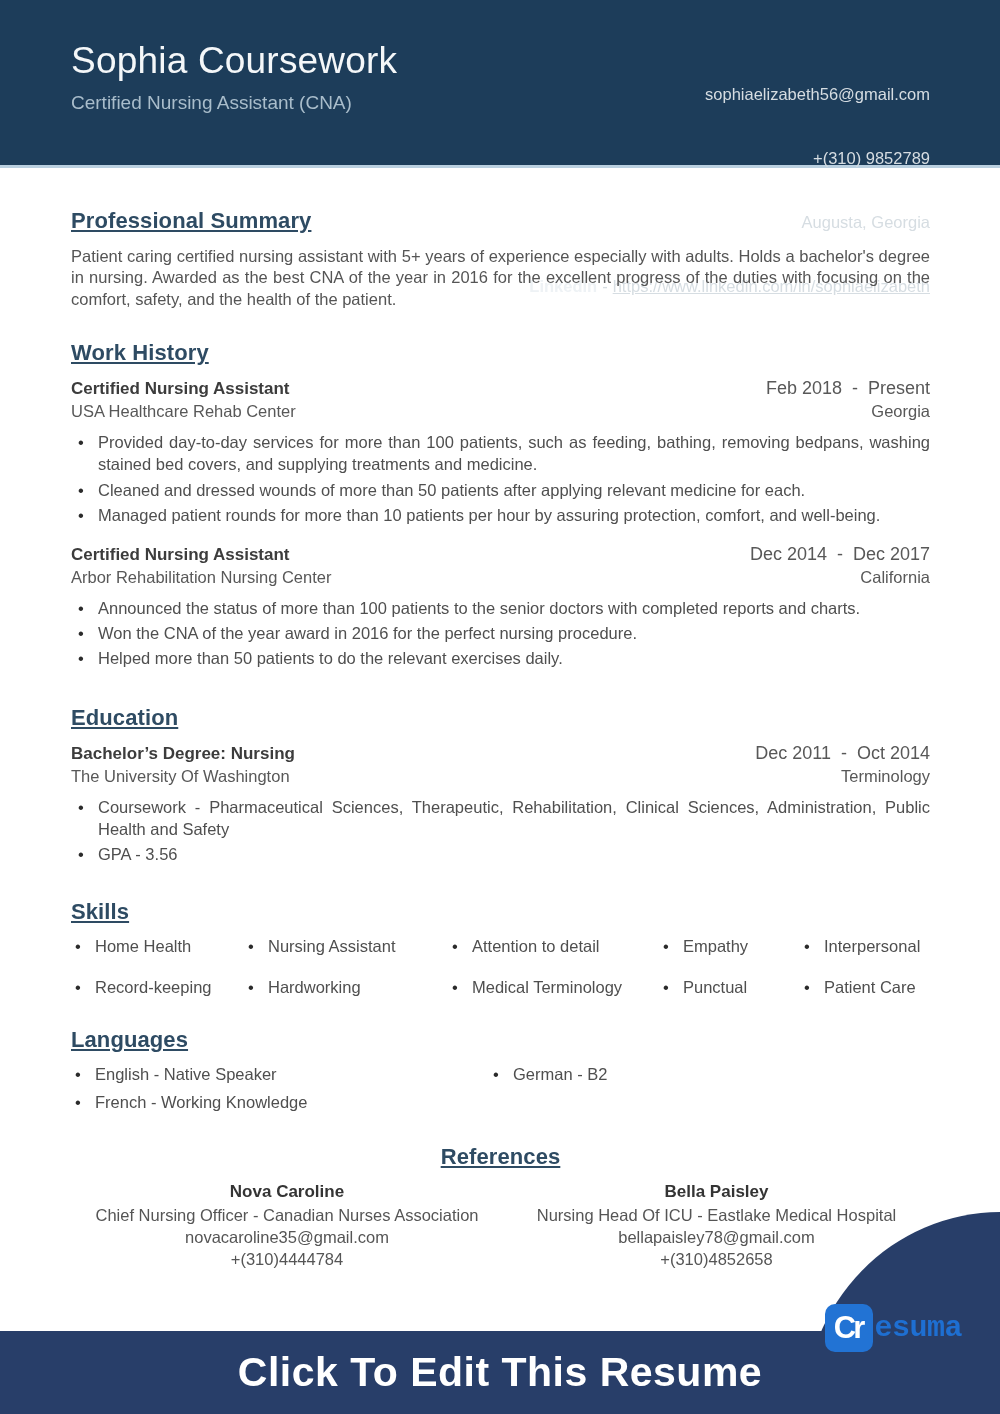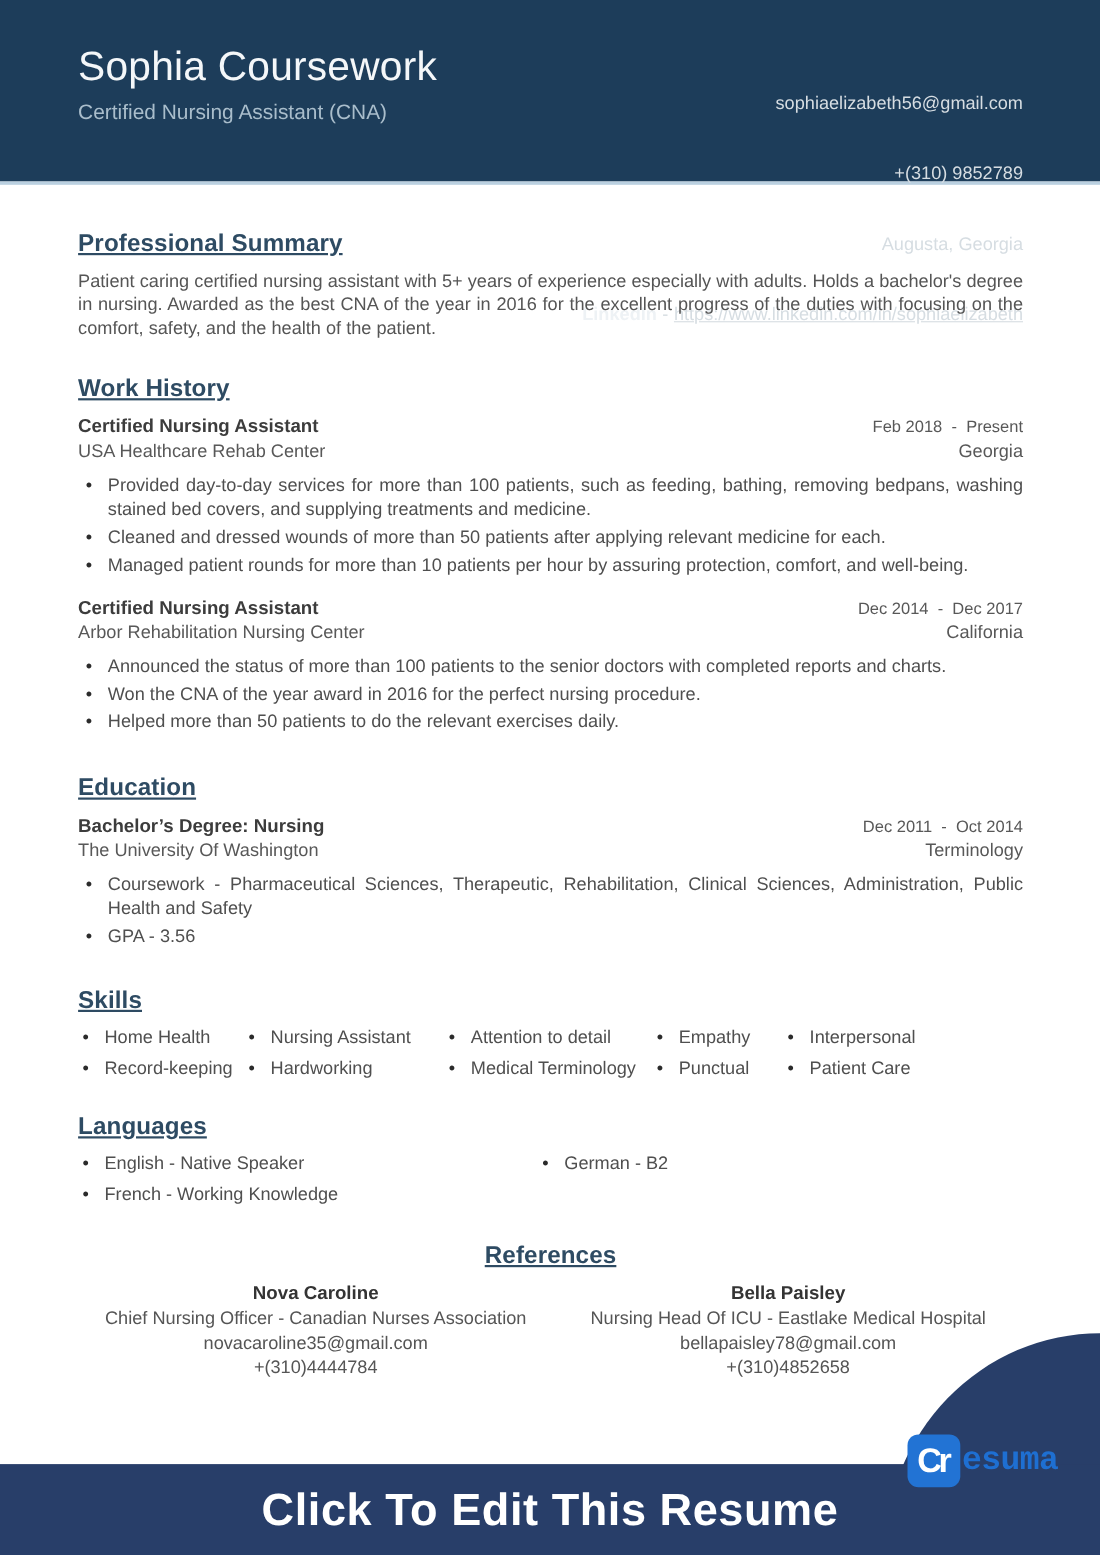--- a/index.html
+++ b/index.html
@@ -23,35 +23,35 @@
   .li-sep { margin:0 5px; }
   .li-link { color:#d6dde2; text-decoration:underline; cursor:pointer; }
   
   main { padding:40px 70px 0 71px; }
   .section { margin-top:30px; }
   .section:first-child { margin-top:0; }
   .sec-h { font-size:22px; font-weight:600; color:#2e4b63; margin-bottom:12px; letter-spacing:0.1px;text-decoration:underline; }
   .summary { font-size:16.5px; color:#555555; line-height:1.3; text-align:justify; }
   .entry-row { display:flex; justify-content:space-between; align-items:baseline; }
   .entry-title { font-weight:700; font-size:17px; color:#3c3c3c; }
-  .entry-date { font-size:15px; color:#585858; white-space:pre; }
+  .entry-date { font-size:18px; color:#585858; white-space:pre; }
   .entry-sub { font-size:16.5px; color:#585858; margin-top:3px; }
   ul.bullets { list-style:none; margin-top:10px; }
   ul.bullets li {
     position:relative; padding-left:27px; font-size:16.5px; color:#4f4f4f;
     line-height:1.34; text-align:justify; margin-bottom:3px;
   }
   ul.bullets li::before { content:"•"; position:absolute; left:7px; color:#2b2b2b; }
   .job { margin-bottom:18px; }
   .job:last-child { margin-bottom:0; }
   
   ul.grid-list { list-style:none; display:grid; row-gap:9px; }
   ul.grid-list li { position:relative; padding-left:24px; font-size:16.5px; color:#4f4f4f; }
   ul.grid-list li::before { content:"•"; position:absolute; left:4px; color:#2b2b2b; }
-  ul.skills { grid-template-columns:151px 182px 189px 119px 1fr; }
+  ul.skills { grid-template-columns:151px 182px 189px 119px 1fr;gap:22px; }
   ul.langs  { grid-template-columns:418px 1fr; }
   
   .refs { display:grid; grid-template-columns:432px 1fr; }
   .ref-name { font-weight:700; font-size:17px; color:#343434; margin-bottom:3px; }
   .ref-line { font-size:16.5px; color:#555555; line-height:1.32; }
   
   .footer-blob {
     position:absolute; right:0; bottom:0; width:196px; height:202px;
     background:#283e69; border-top-left-radius:100% 100%;
   }

